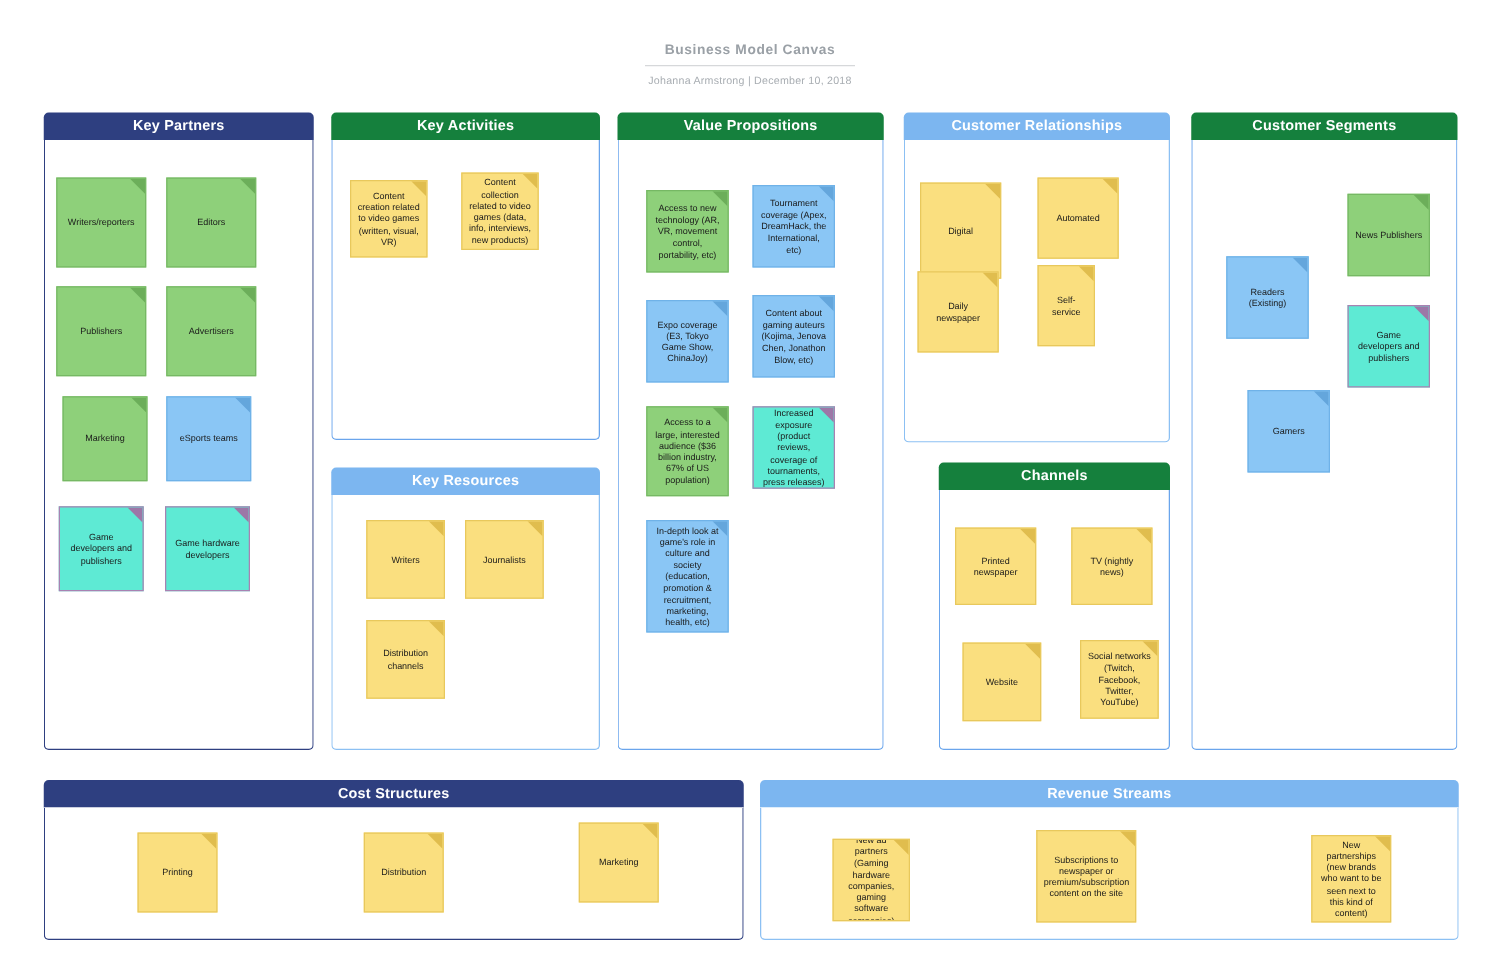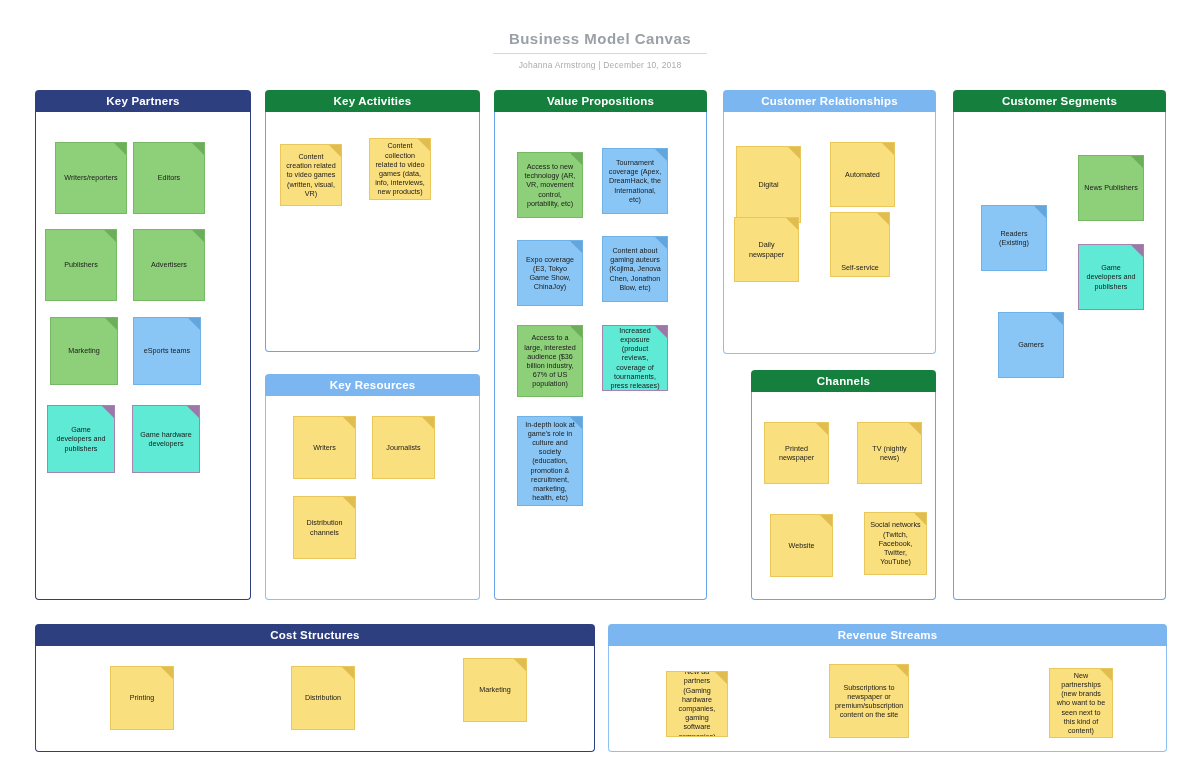--- a/index.html
+++ b/index.html
@@ -10,21 +10,21 @@
     overflow:hidden;
     position:relative;
   }
 
   
   #title-block{
     position:absolute; left:0; top:30px; width:1200px; text-align:center;
   }
   #canvas-title{
     display:inline-block;
-    font-size:15px; font-weight:600; letter-spacing:.5px;
+    font-size:11px; font-weight:600; letter-spacing:.5px;
     color:#9aa0a6;
     padding:0 16px 6px 16px;
     border-bottom:1px solid #d6d8da;
   }
   #canvas-subtitle{
     margin-top:6px;
     font-size:8.5px; color:#a8adb2; letter-spacing:.2px;
   }
 
   
@@ -88,21 +88,21 @@
 <body>
 
 <div id="title-block">
   <div id="canvas-title">Business Model Canvas</div>
   <div id="canvas-subtitle">Johanna Armstrong  |  December 10, 2018</div>
 </div>
 
 <div class="panel h-navy" style="left:35px; top:90px; width:216px; height:510px;">
   <div class="panel-head">Key Partners</div>
   <div class="panel-body" style="height:488px;">
-    <div class="note n-green" style="left:19px; top:30px; width:72px; height:72px;">
+    <div class="note n-green" style="left:9px; top:30px; width:72px; height:72px;">
       <span class="fold"></span>
       <span class="note-txt">Writers/reporters</span>
     </div>
     <div class="note n-green" style="left:97px; top:30px; width:72px; height:72px;">
       <span class="fold"></span>
       <span class="note-txt">Editors</span>
     </div>
     <div class="note n-green" style="left:9px; top:117px; width:72px; height:72px;">
       <span class="fold"></span>
       <span class="note-txt">Publishers</span>
@@ -204,21 +204,21 @@
       <span class="note-txt">Digital</span>
     </div>
     <div class="note n-yellow" style="left:106px; top:30px; width:65px; height:65px;">
       <span class="fold"></span>
       <span class="note-txt">Automated</span>
     </div>
     <div class="note n-yellow" style="left:10px; top:105px; width:65px; height:65px;">
       <span class="fold"></span>
       <span class="note-txt">Daily newspaper</span>
     </div>
-    <div class="note n-yellow" style="left:106px; top:100px; width:60px; height:65px;align-items:flex-end;">
+    <div class="note n-yellow" style="left:106px; top:100px; width:46px; height:65px;">
       <span class="fold"></span>
       <span class="note-txt">Self-service</span>
     </div>
   </div>
 </div>
 
 <div class="panel h-blue" style="left:723px; top:370px; width:213px; height:230px;padding-left:28px;">
   <div class="panel-head">Channels</div>
   <div class="panel-body" style="height:208px;">
     <div class="note n-yellow" style="left:12px; top:30px; width:65px; height:62px;">

